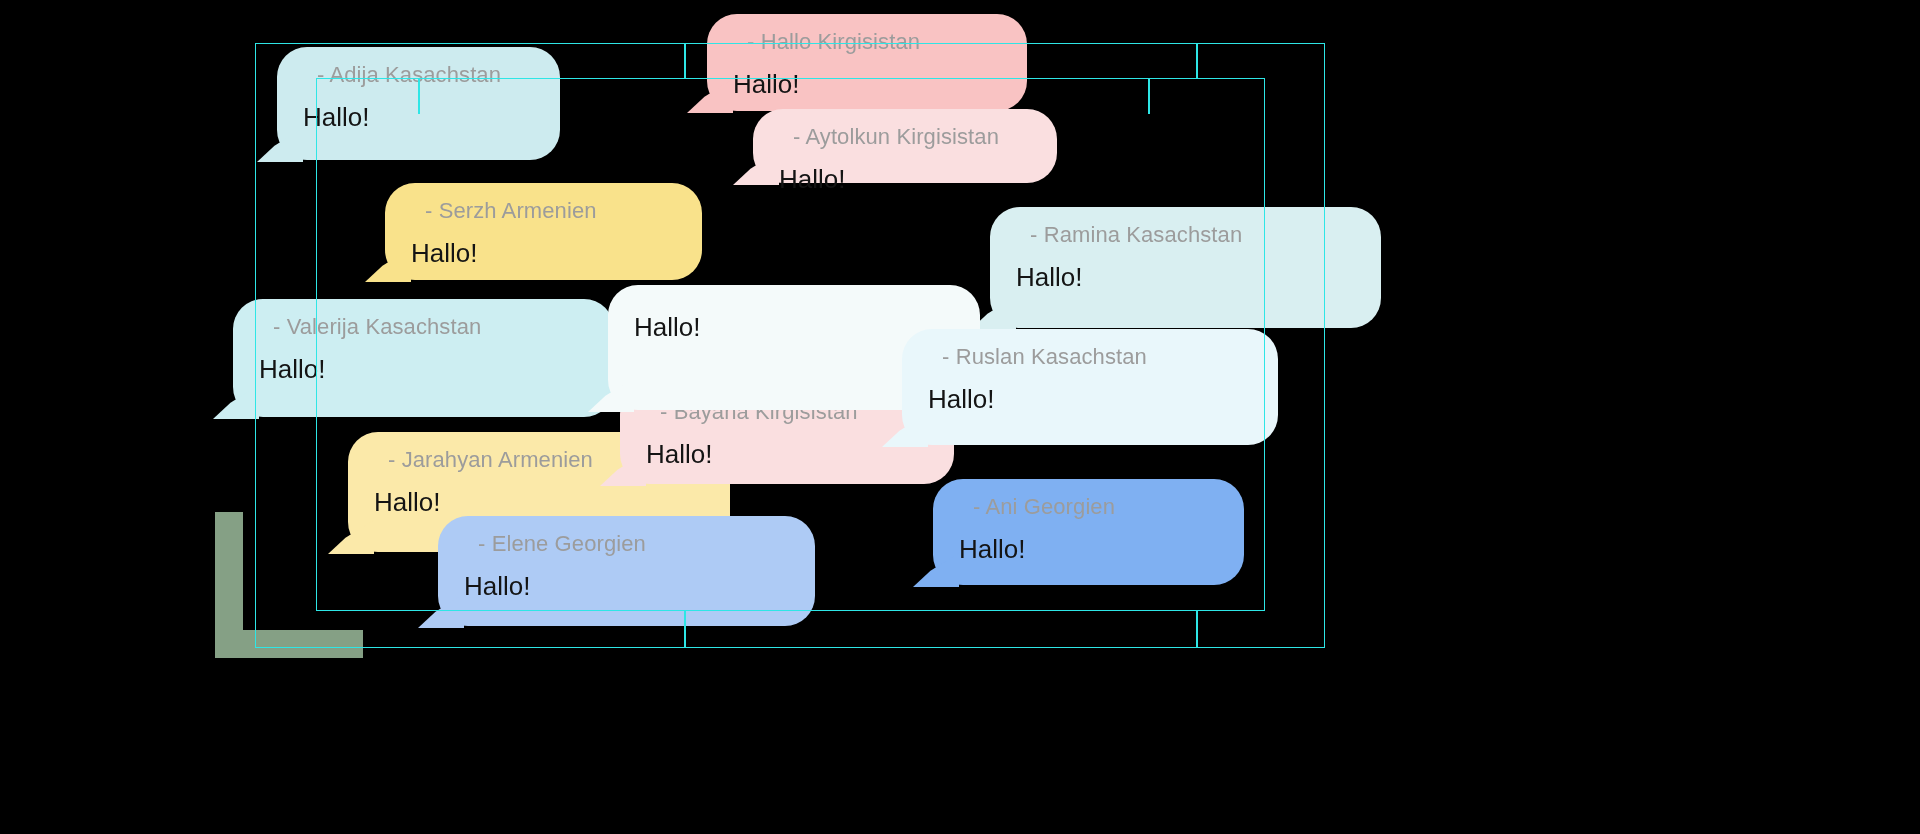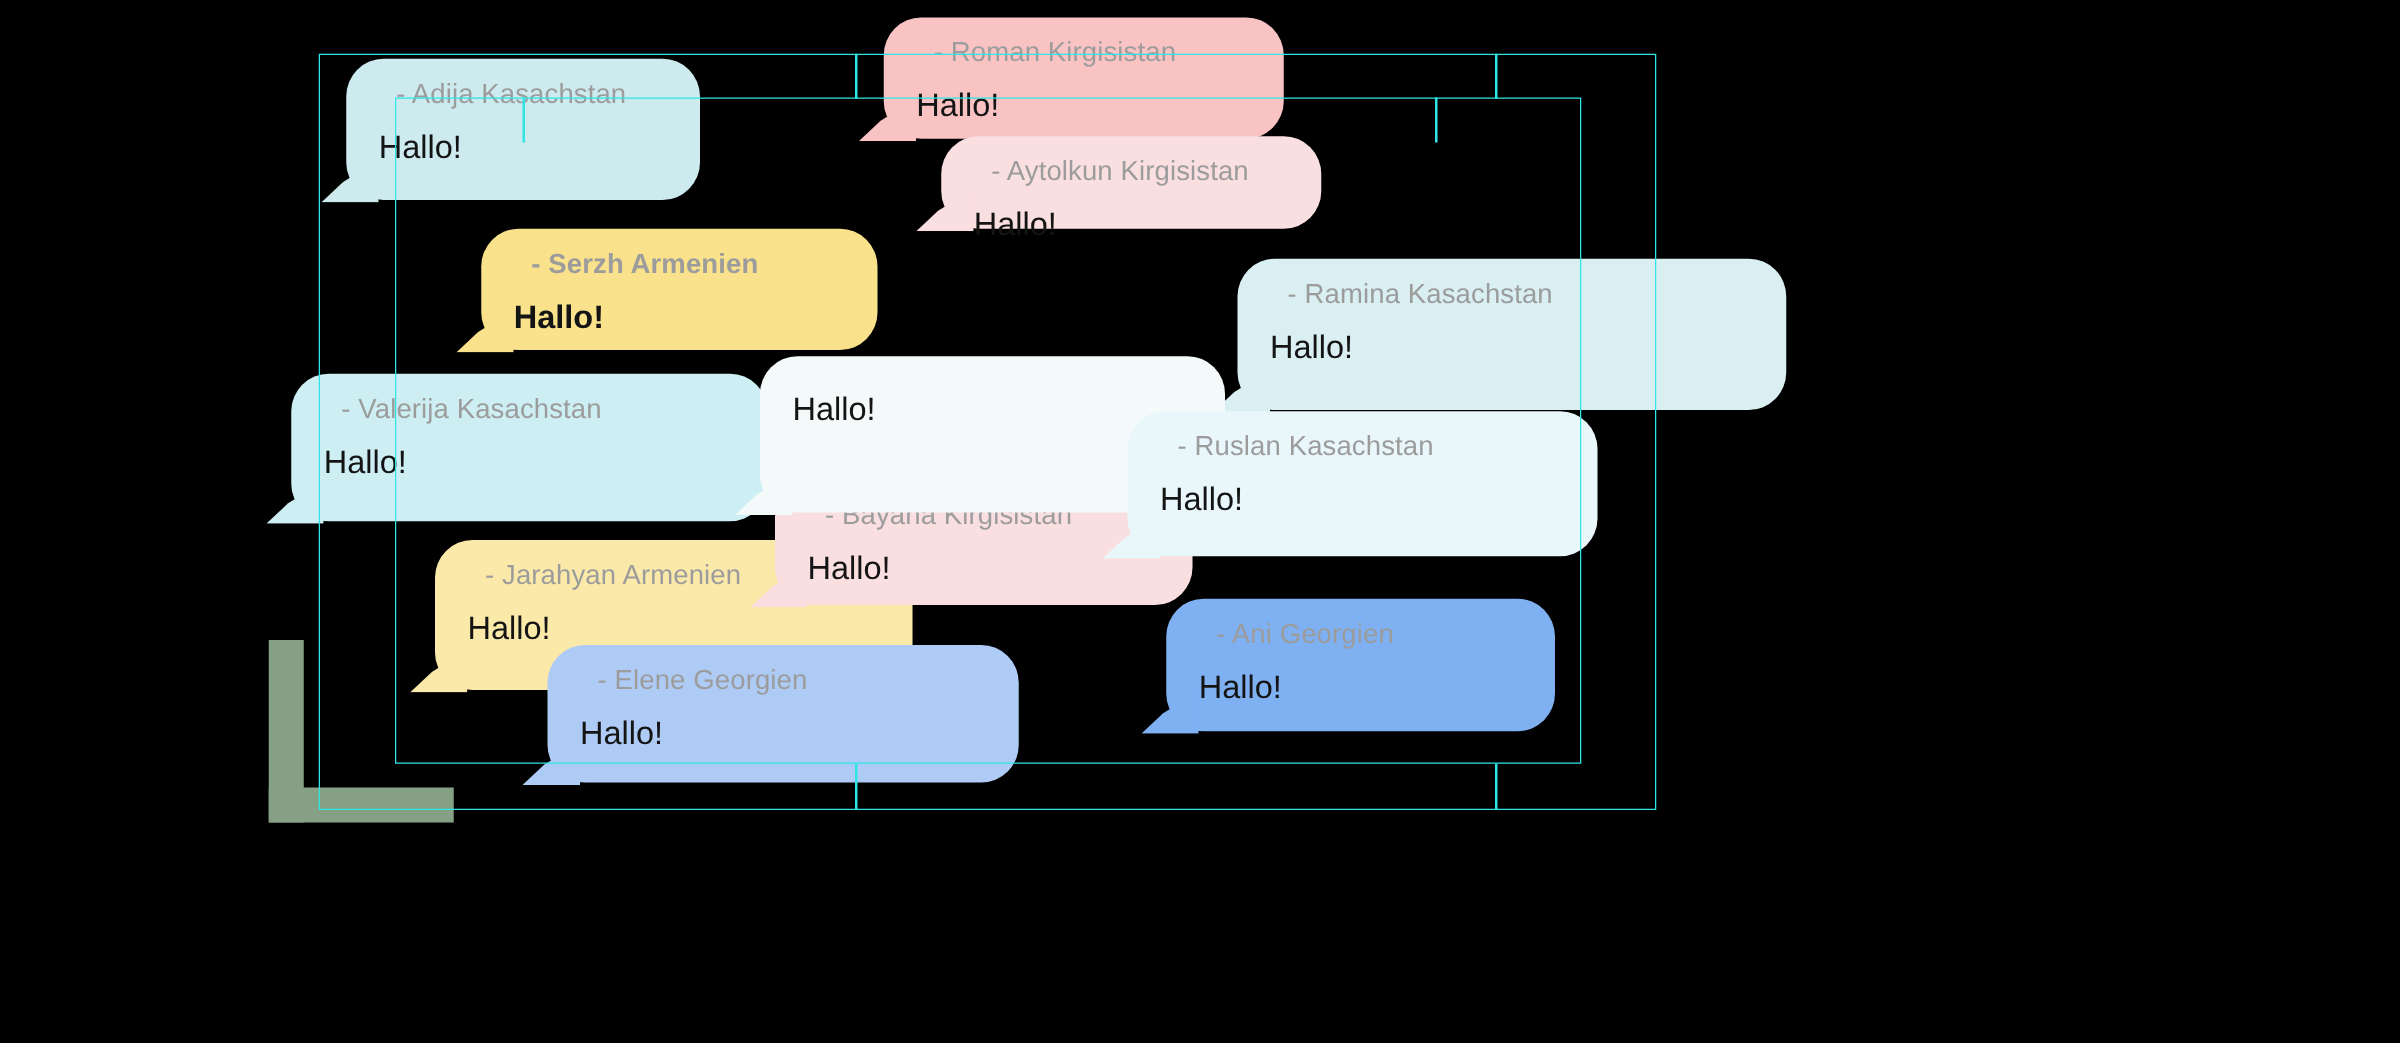--- a/index.html
+++ b/index.html
@@ -71,40 +71,40 @@
 
 <div id="stage" style="width: 1920px; height: 834px; background: rgb(0, 0, 0);">
 
   <div class="corner-mark" id="corner-mark" style="left: 215px; top: 512px; width: 148px; height: 146px;">
     <div class="vbar" id="corner-vbar" style="width: 28px; height: 146px; background: rgb(133, 160, 133);"></div>
     <div class="hbar" id="corner-hbar" style="left: 0px; bottom: 0px; width: 148px; height: 28px; background: rgb(133, 160, 133);"></div>
   </div>
 
   <div id="bubble-layer">
       <div class="bubble" style="left: 707px; top: 14px; width: 320px; height: 97px; background: rgb(249, 195, 195); z-index: 10;">
-        <div class="who" style="color: rgb(156, 156, 156);">- Roman Kirgisistan</div>
+        <div class="who" style="color: rgb(156, 156, 156);">- Hallo Kirgisistan</div>
         <div class="msg" style="color: rgb(20, 20, 20);">Hallo!</div>
         <div class="tail" style="background: rgb(249, 195, 195);"></div>
       </div>
       <div class="bubble" style="left: 277px; top: 47px; width: 283px; height: 113px; background: rgb(205, 235, 239); z-index: 9;">
         <div class="who" style="color: rgb(156, 156, 156);">- Adija Kasachstan</div>
         <div class="msg" style="color: rgb(20, 20, 20);">Hallo!</div>
         <div class="tail" style="background: rgb(205, 235, 239);"></div>
       </div>
       <div class="bubble" style="left: 753px; top: 109px; width: 304px; height: 74px; background: rgb(250, 223, 224); z-index: 11;">
         <div class="who" style="color: rgb(156, 156, 156);">- Aytolkun Kirgisistan</div>
         <div class="msg" style="color: rgb(20, 20, 20);">Hallo!</div>
         <div class="tail" style="background: rgb(250, 223, 224);"></div>
       </div>
-      <div class="bubble" style="left: 385px; top: 183px; width: 317px; height: 97px; background: rgb(249, 226, 139); z-index: 8; font-weight: bold;">
+      <div class="bubble" style="left: 385px; top: 183px; width: 317px; height: 97px; background: rgb(249, 226, 139); z-index: 8;">
         <div class="who" style="color: rgb(156, 156, 156);">- Serzh Armenien</div>
         <div class="msg" style="color: rgb(20, 20, 20);">Hallo!</div>
         <div class="tail" style="background: rgb(249, 226, 139);"></div>
       </div>
-      <div class="bubble" style="left: 990px; top: 207px; width: 439px; height: 121px; background: rgb(217, 239, 241); z-index: 7;">
+      <div class="bubble" style="left: 990px; top: 207px; width: 391px; height: 121px; background: rgb(217, 239, 241); z-index: 7;">
         <div class="who" style="color: rgb(156, 156, 156);">- Ramina Kasachstan</div>
         <div class="msg" style="color: rgb(20, 20, 20);">Hallo!</div>
         <div class="tail" style="background: rgb(217, 239, 241);"></div>
       </div>
       <div class="bubble" style="left: 608px; top: 285px; width: 372px; height: 125px; background: rgb(244, 250, 250); z-index: 12;">
         <div class="msg" style="color: rgb(20, 20, 20);">Hallo!</div>
         <div class="tail" style="background: rgb(244, 250, 250);"></div>
       </div>
       <div class="bubble" style="left: 233px; top: 299px; width: 381px; height: 118px; background: rgb(205, 238, 242); z-index: 6;">
         <div class="who" style="color: rgb(156, 156, 156);">- Valerija Kasachstan</div>

